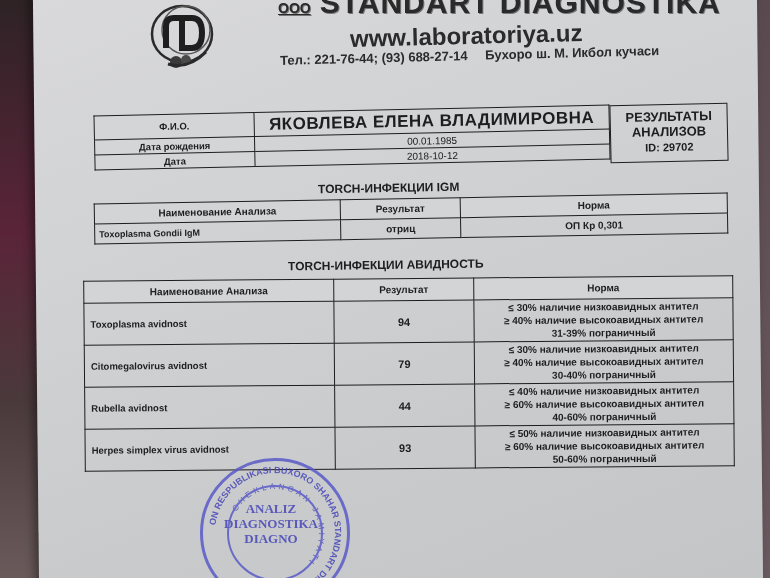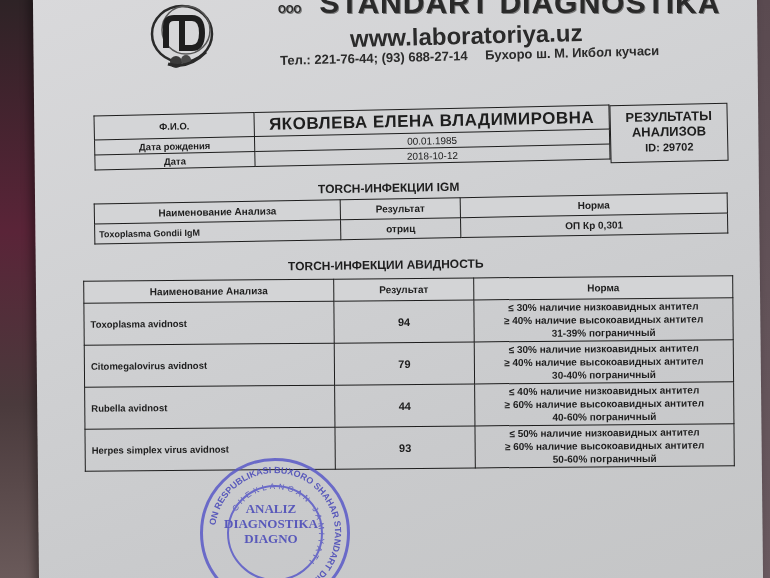--- a/index.html
+++ b/index.html
@@ -25,21 +25,21 @@
     }
     .logo {
       position: absolute; left: 148px; top: 0px; width: 70px; height: 74px;
     }
     .brand {
       position: absolute; left: 278px; top: -14px;
       font-size: 30px; font-weight: bold; letter-spacing: 1px;
       color: #2a2a2a; white-space: nowrap;
       text-shadow: 1px 1px 0 #777;
     }
-    .brand .ooo { font-size: 10px; letter-spacing: 0; margin-right: 18px; }
+    .brand .ooo { font-size: 14px; letter-spacing: 0; margin-right: 9px; text-decoration: underline; }
     .website {
       position: absolute; left: 350px; top: 22px;
       font-size: 24px; font-weight: bold; color: #2b2b2b; white-space: nowrap;
       transform: rotate(-1.5deg);
     }
     .contacts {
       position: absolute; left: 280px; top: 48px;
       font-size: 13px; font-weight: bold; color: #2b2b2b; white-space: nowrap;
       transform: rotate(-1.5deg);
     }

